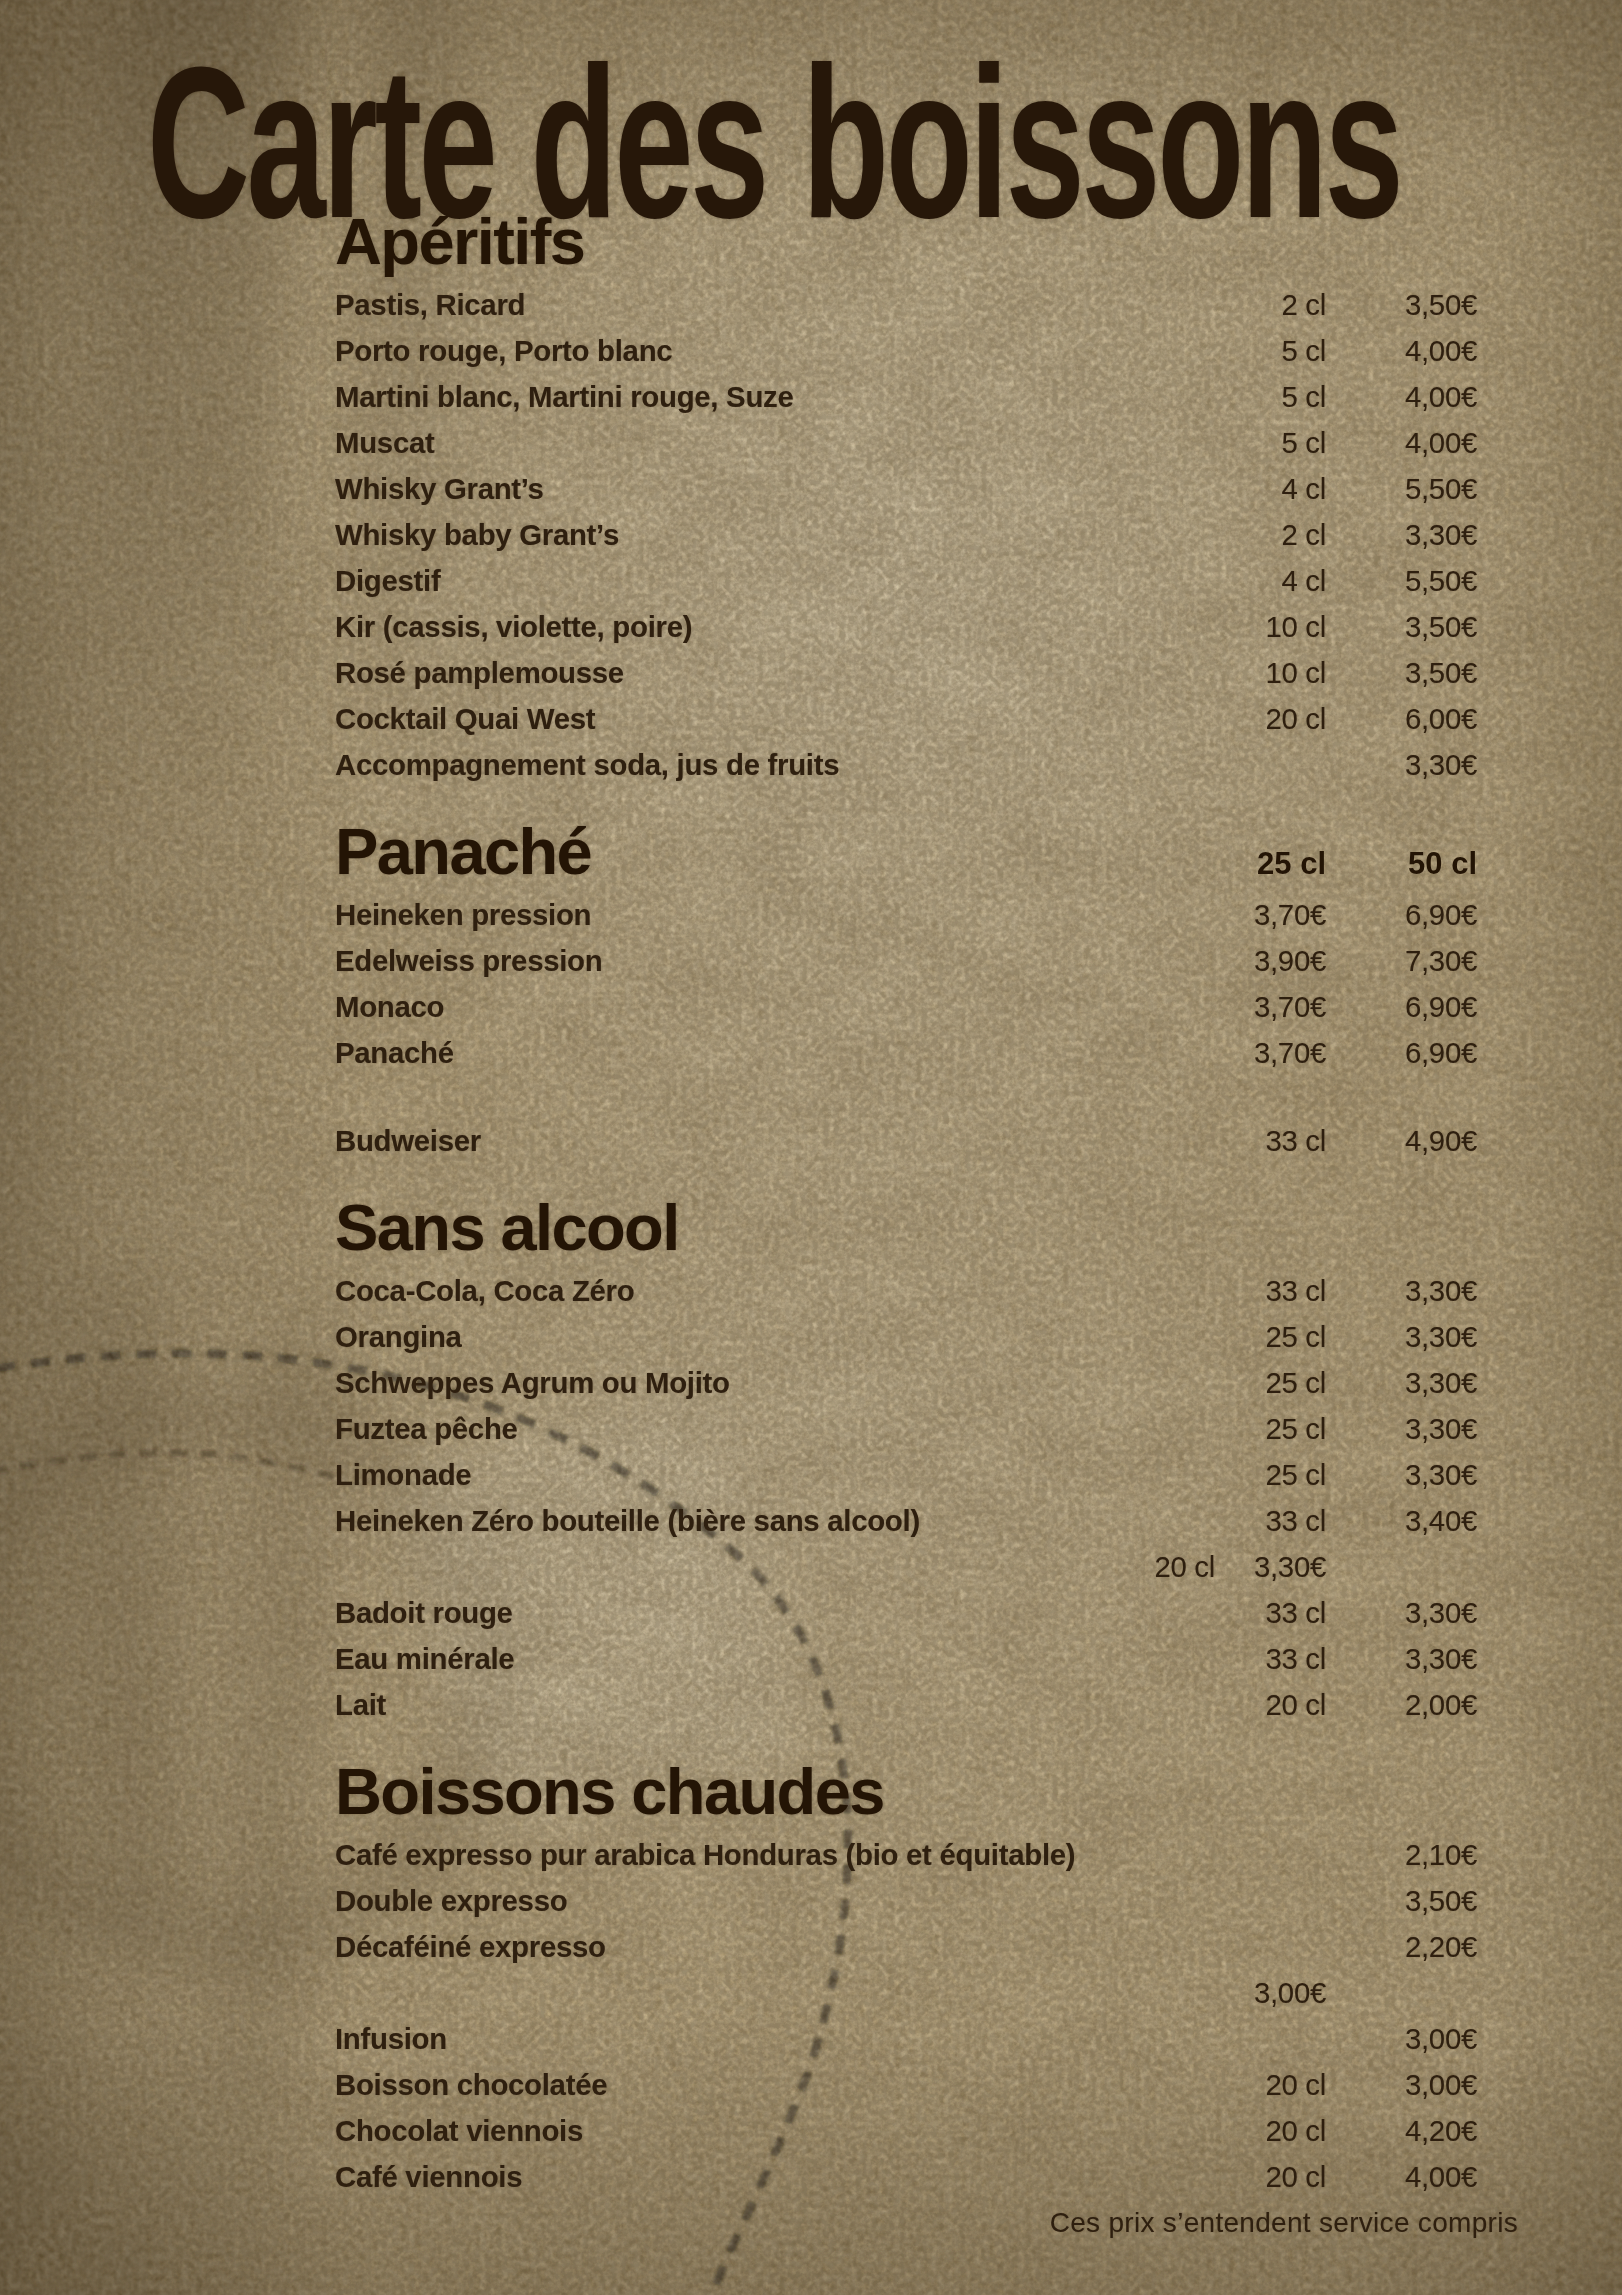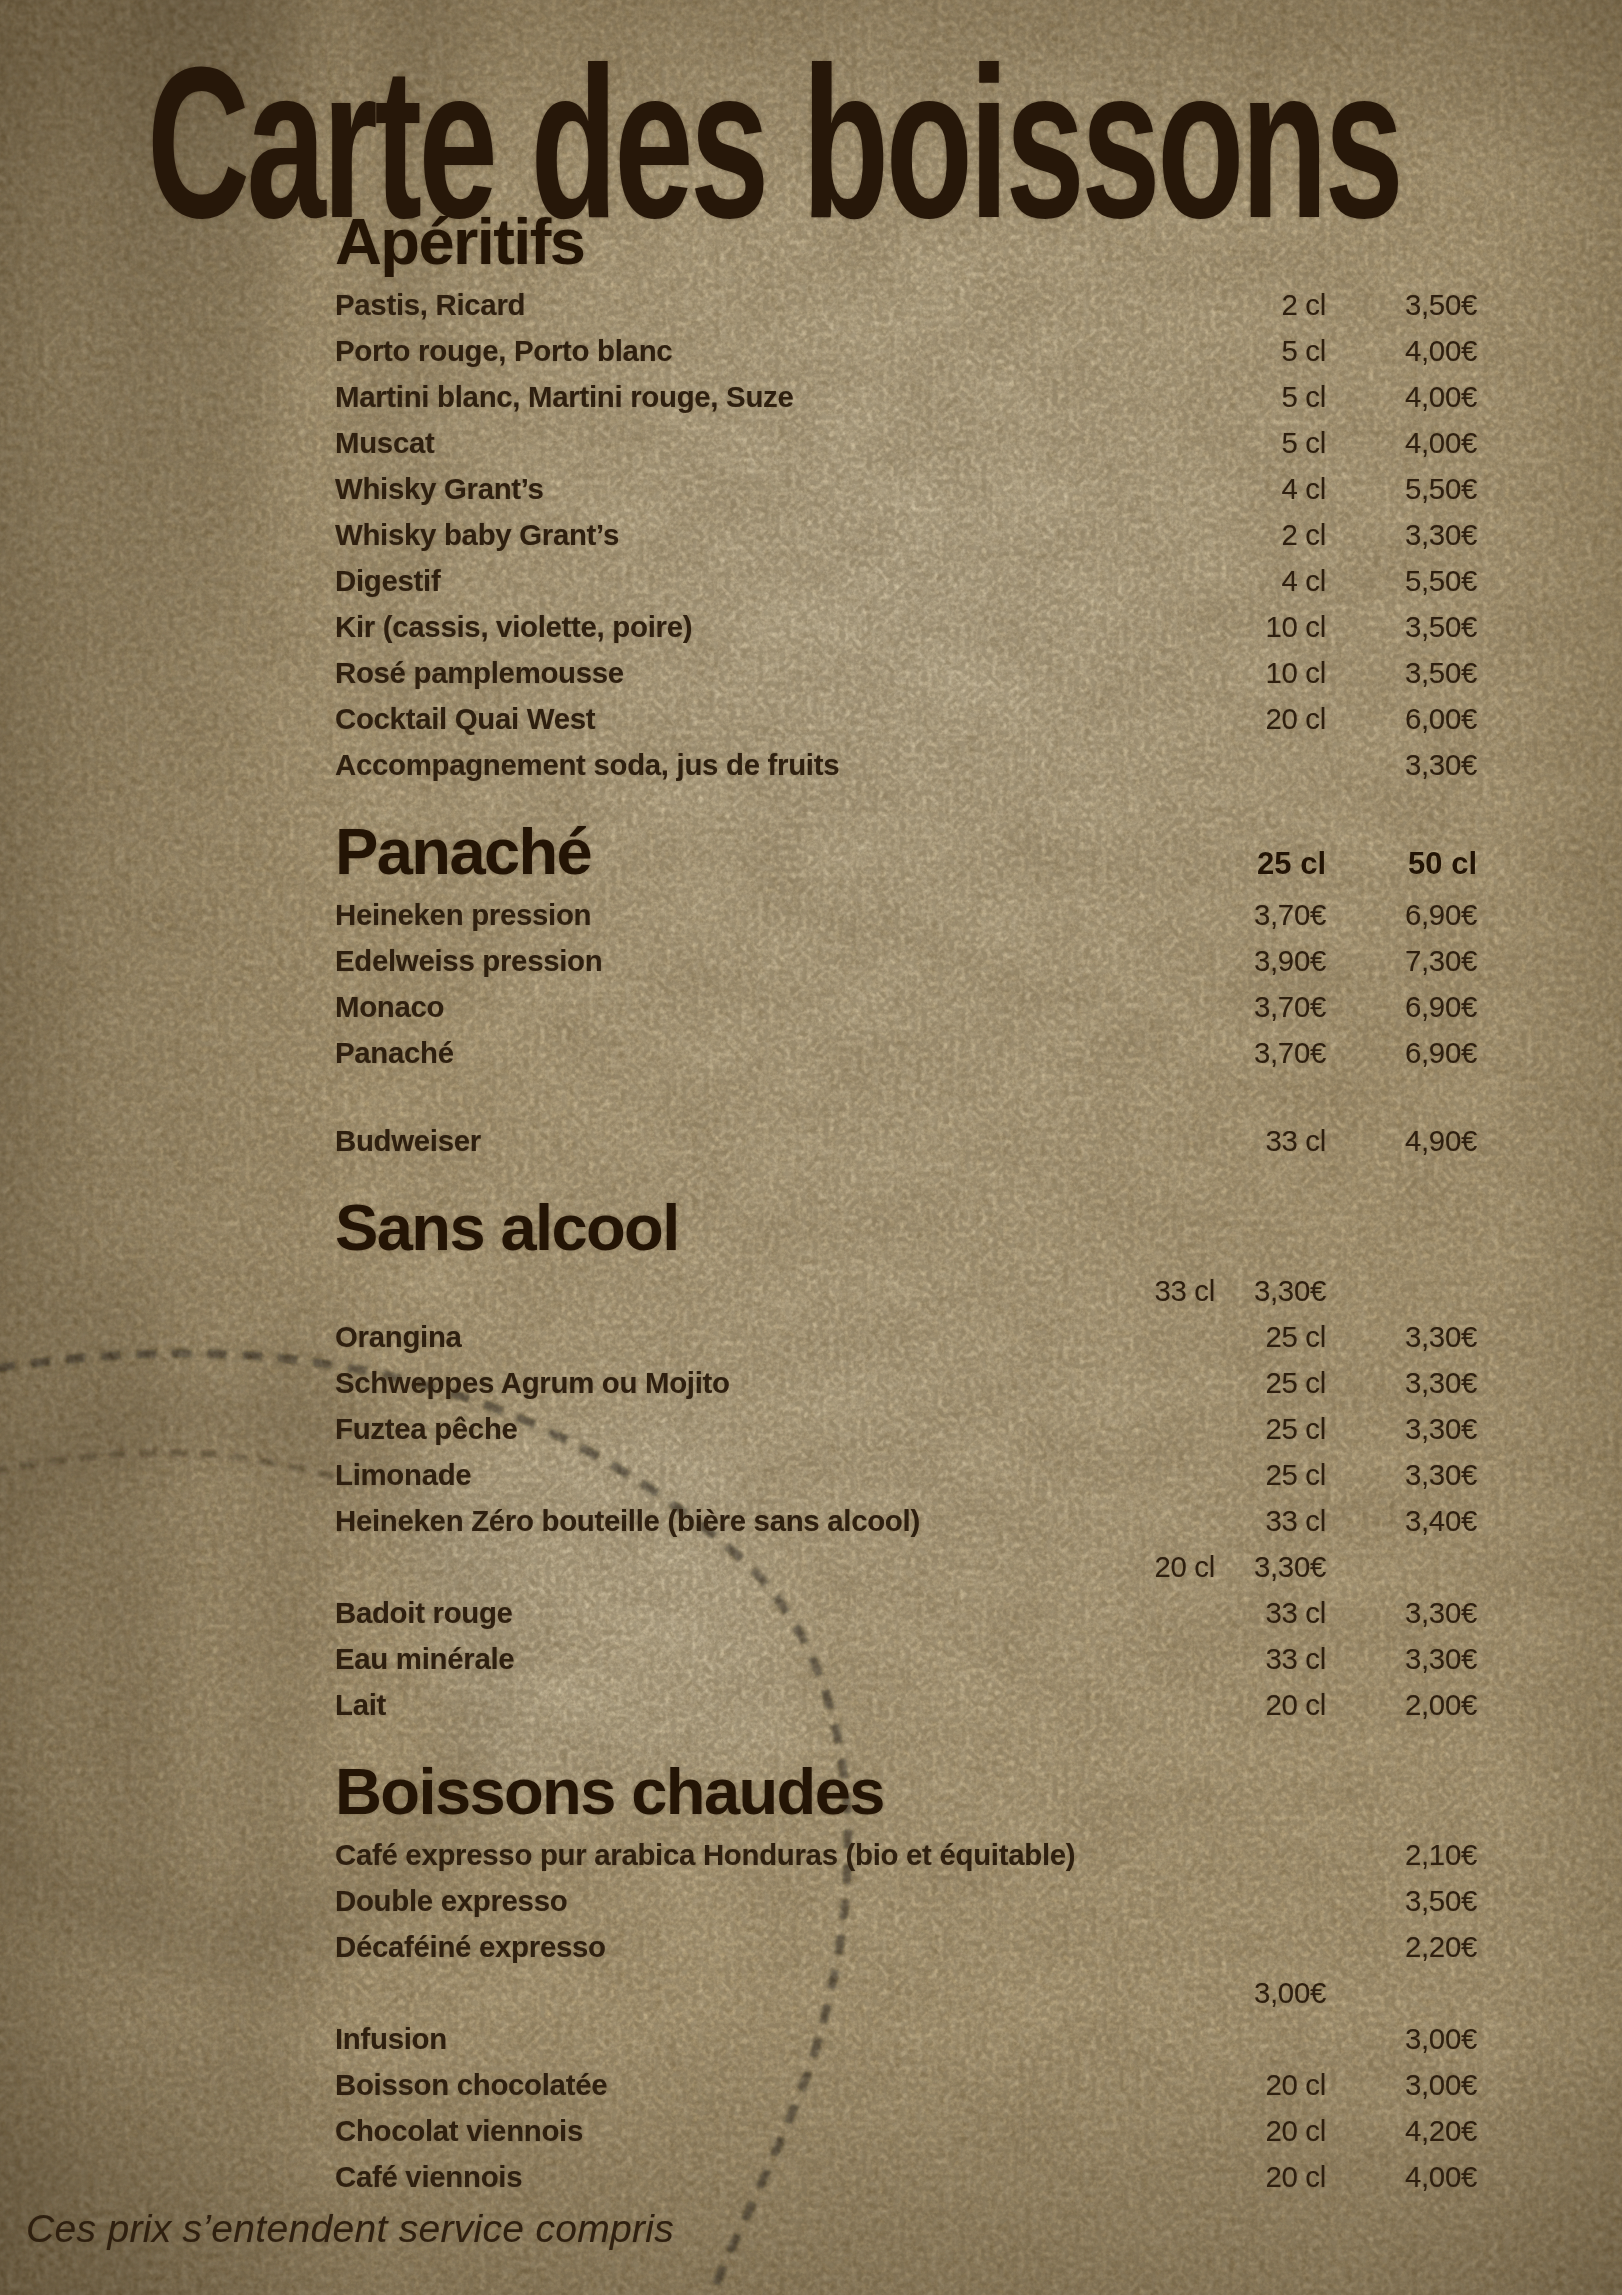--- a/index.html
+++ b/index.html
@@ -70,21 +70,21 @@
     align-items:center; height:46px;
     font-size:29.4px; letter-spacing:-0.3px;
     text-shadow:0 0 1.3px rgba(46,30,12,.28);
   }
   .row.gap { margin-top:42px; }
   .cell-label { text-align:left; white-space:nowrap;font-weight:bold; }
   .cell-qty, .cell-price { text-align:right; white-space:nowrap; }
 
   .footer-note {
     position:absolute; top:2207px; left:26px; width:1492px; z-index:2;
-    text-align:left; font-size:39px; font-style:italic;
+    text-align:right; font-size:28px; 
     color:#2e1f0f; letter-spacing:0.3px;
     text-shadow:0 0 1.3px rgba(46,30,12,.28);
   }
 </style>
 </head>
 <body>
 
 <div class="page">
 
   <div class="deco glass-shadow"></div>
@@ -216,20 +216,21 @@
           <div class="cell-label">Budweiser</div>
           <div class="cell-qty">33 cl</div>
           <div class="cell-price">4,90€</div>
         </div>
       </section>
       <section class="menu-section">
         <div class="section-heading-row">
           <h2 class="section-heading">Sans alcool</h2>
         </div>
         <div class="row">
+          <div class="cell-label">Coca-Cola, Coca Zéro</div>
           <div class="cell-qty">33 cl</div>
           <div class="cell-price">3,30€</div>
         </div>
         <div class="row">
           <div class="cell-label">Orangina</div>
           <div class="cell-qty">25 cl</div>
           <div class="cell-price">3,30€</div>
         </div>
         <div class="row">
           <div class="cell-label">Schweppes Agrum ou Mojito</div>

